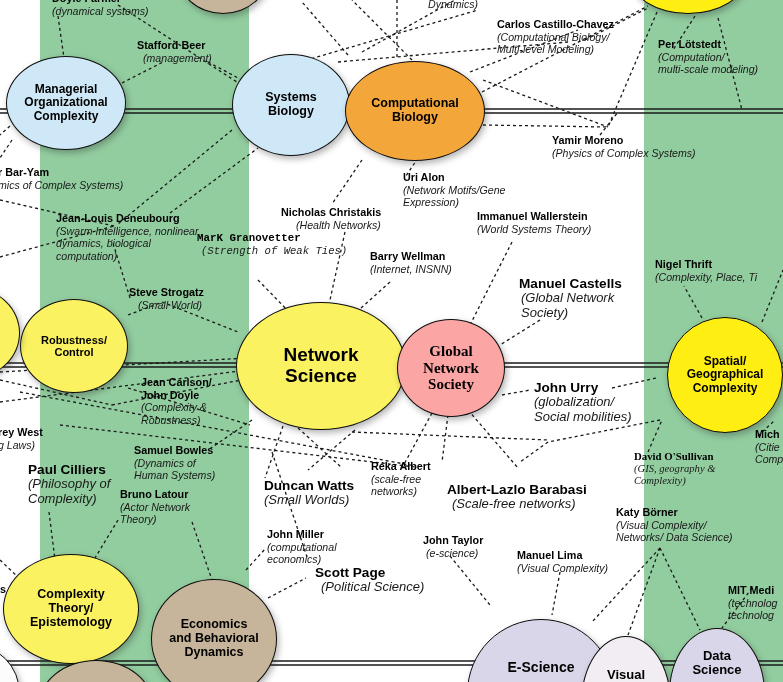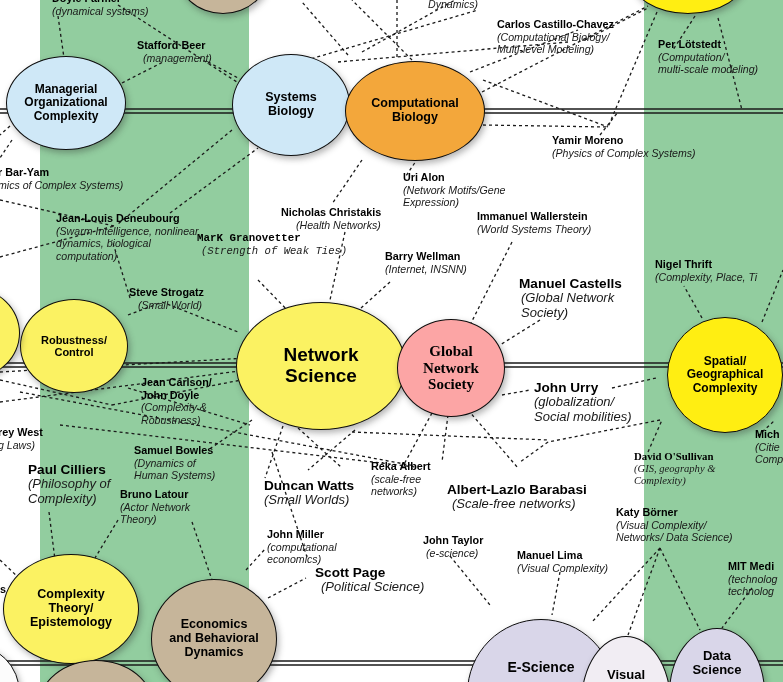--- a/index.html
+++ b/index.html
@@ -233,21 +233,21 @@
     </div>
     <div class="lbl" style="left: 403px; top: 171px;">
       <div class="nm">Uri Alon</div>
       <div class="ds">(Network Motifs/Gene</div>
       <div class="ds">Expression)</div>
     </div>
     <div class="lbl" style="left: 197px; top: 232px; font-family: Liberation Mono, monospace;">
       <div class="nm">MarK Granovetter</div>
       <div class="ds" style="margin-left: 4px;">(Strength of Weak Ties)</div>
     </div>
-    <div class="lbl" style="left: 370px; top: 250px; margin-left: 15px;">
+    <div class="lbl" style="left: 370px; top: 250px;">
       <div class="nm">Barry Wellman</div>
       <div class="ds">(Internet, INSNN)</div>
     </div>
     <div class="lbl" style="left: 477px; top: 210px;">
       <div class="nm">Immanuel Wallerstein</div>
       <div class="ds">(World Systems Theory)</div>
     </div>
     <div class="lbl lg" style="left: 519px; top: 276px;">
       <div class="nm">Manuel Castells</div>
       <div class="ds" style="margin-left: 2px;">(Global Network</div>
@@ -329,21 +329,21 @@
       <div class="ds" style="margin-left: 3px;">(e-science)</div>
     </div>
     <div class="lbl" style="left: 517px; top: 549px;">
       <div class="nm">Manuel Lima</div>
       <div class="ds">(Visual Complexity)</div>
     </div>
     <div class="lbl lg" style="left: 315px; top: 565px;">
       <div class="nm">Scott Page</div>
       <div class="ds" style="margin-left: 6px;">(Political Science)</div>
     </div>
-    <div class="lbl" style="left: 728px; top: 560px;">
+    <div class="lbl" style="left: 728px; top: 584px;">
       <div class="nm">MIT Medi</div>
       <div class="ds">(technolog</div>
       <div class="ds">technolog</div>
     </div>
     <div class="lbl" style="left: 0px; top: 583px;">
       <div class="nm">s</div>
     </div>
   </div>
 
 </body></html>

